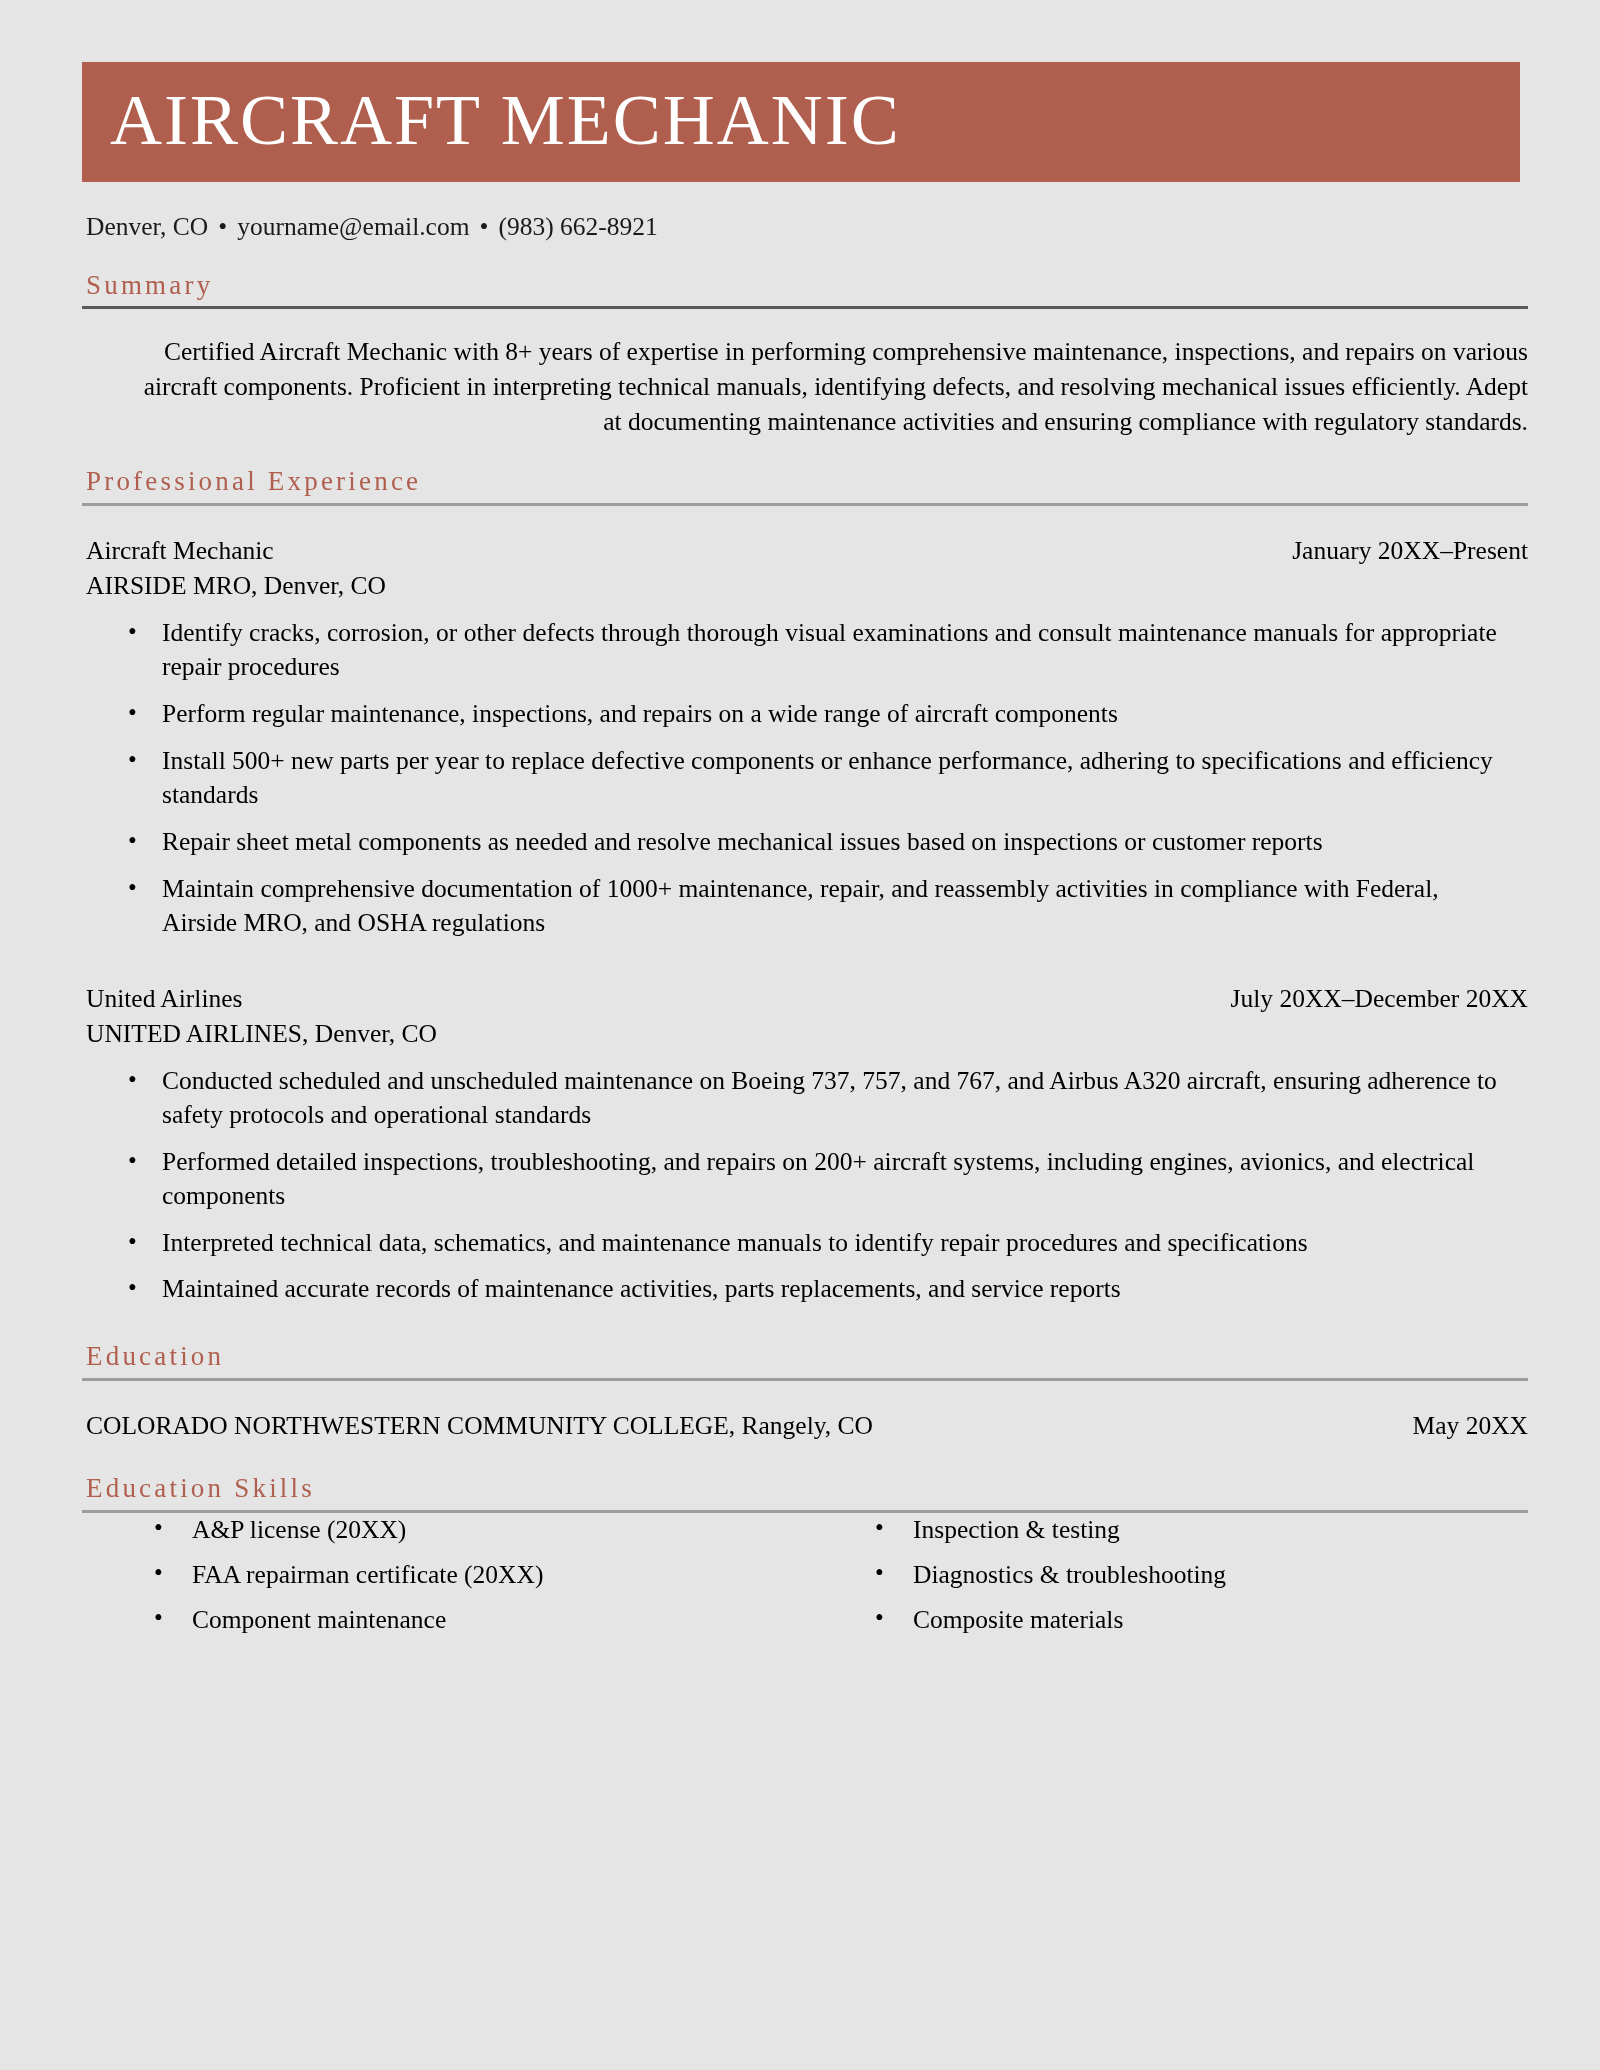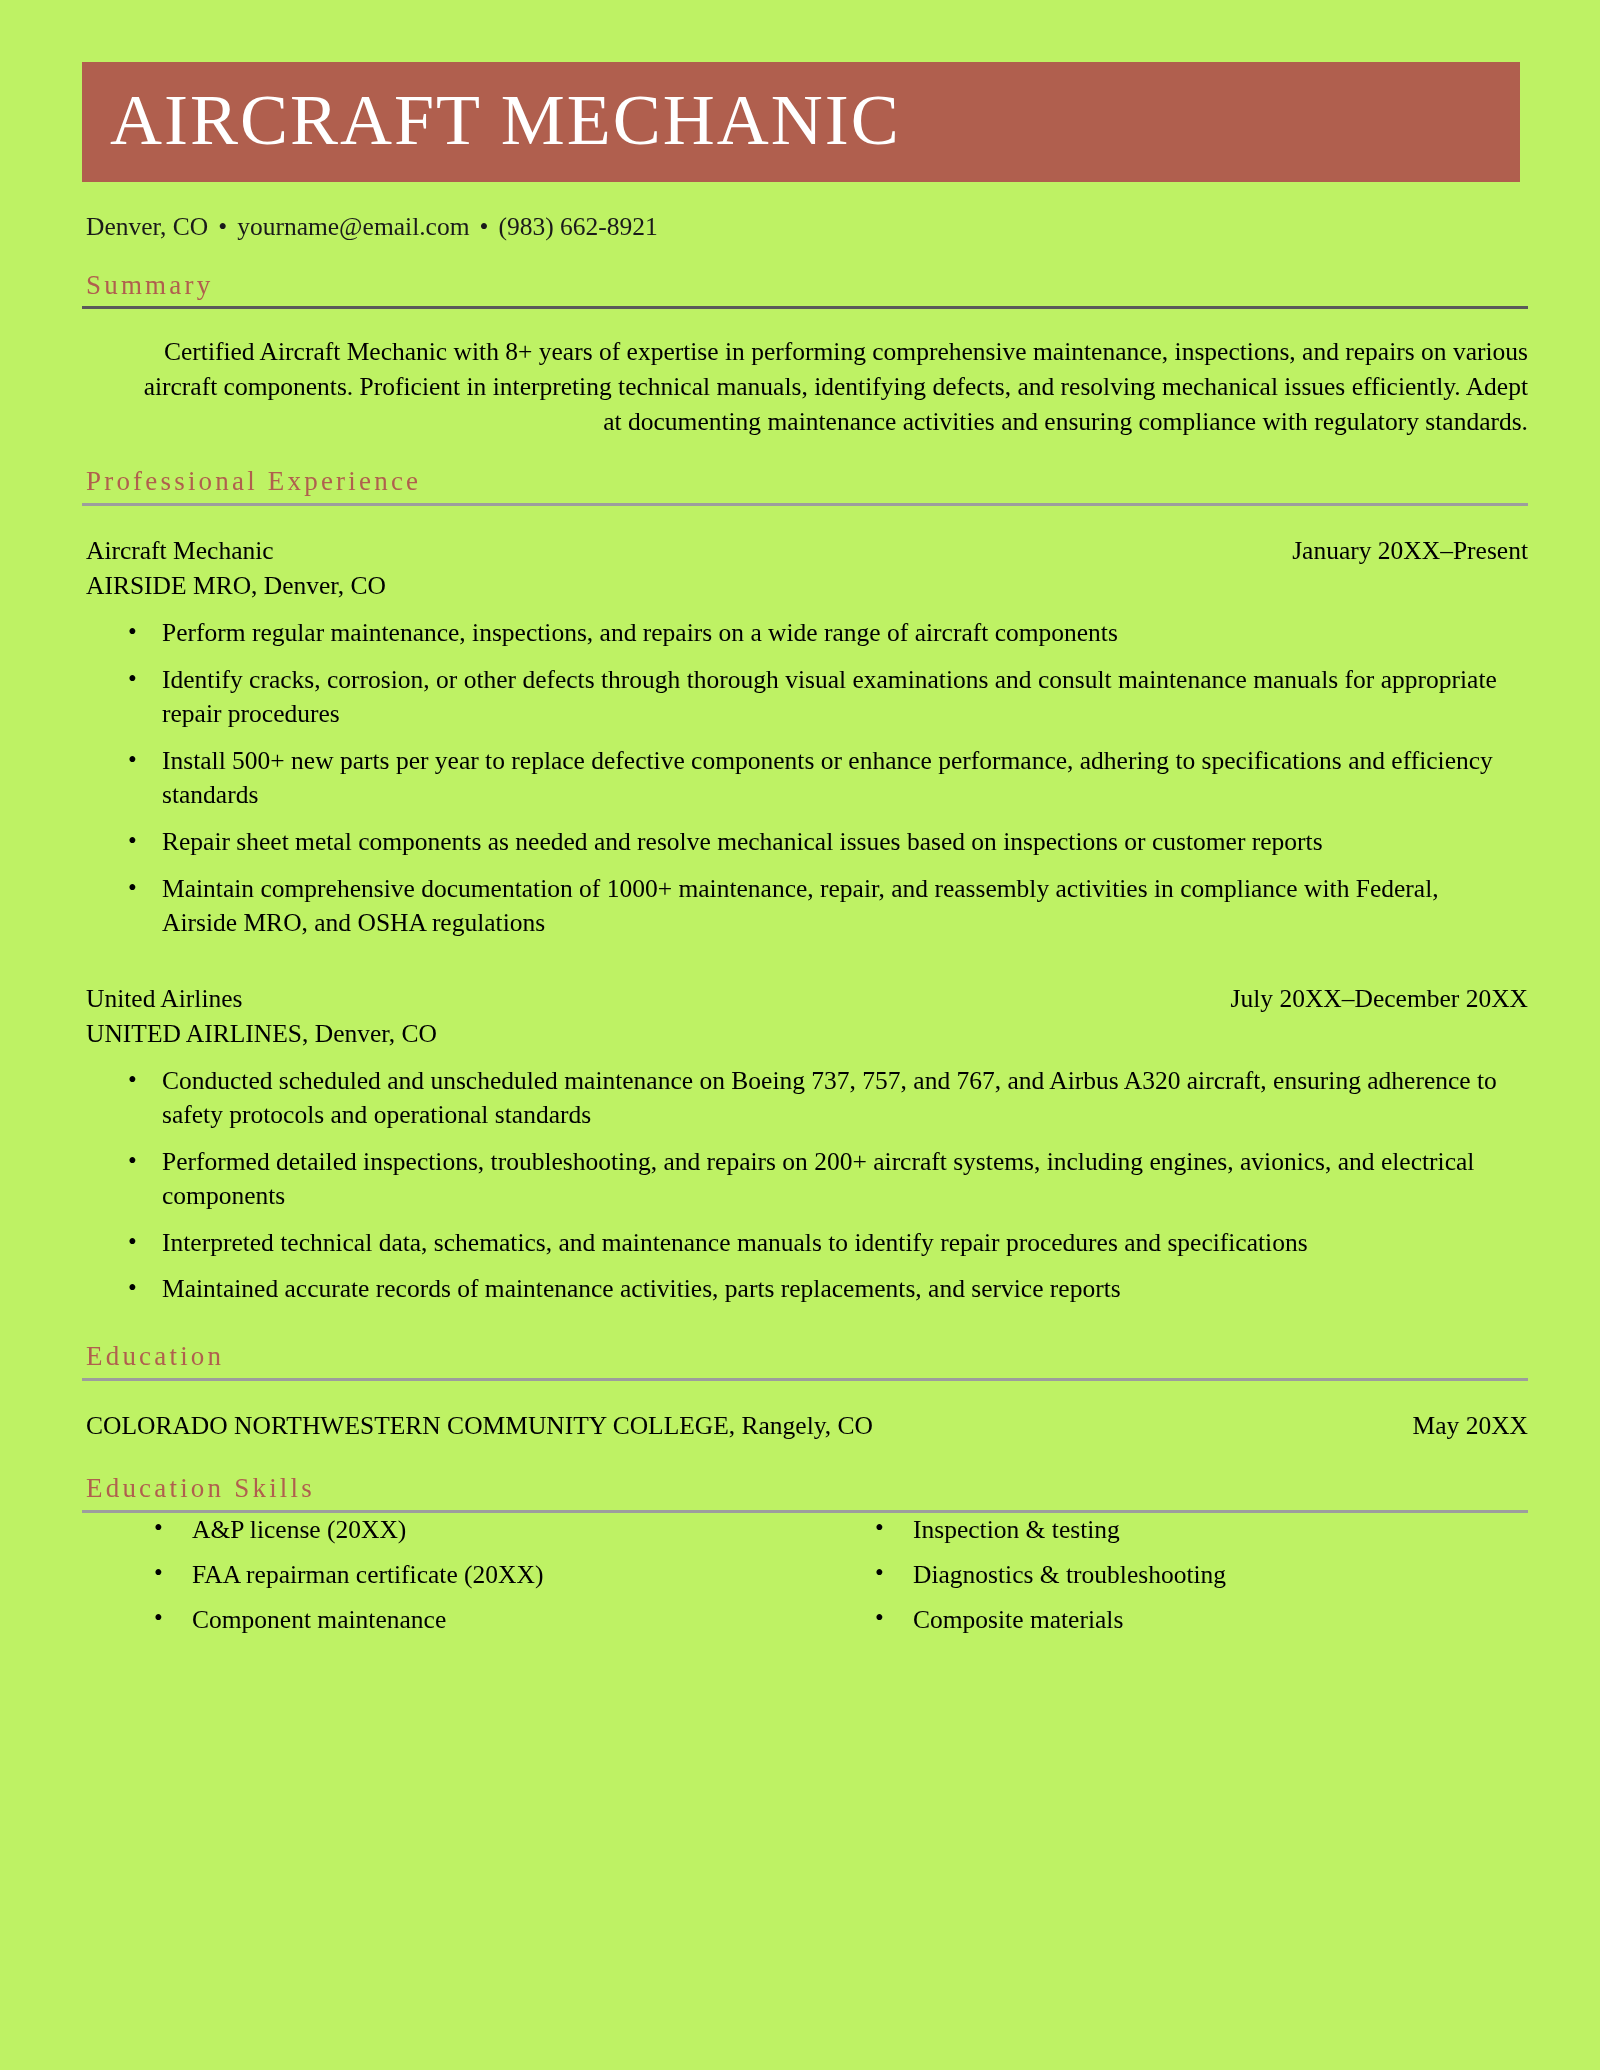--- a/index.html
+++ b/index.html
@@ -15,21 +15,21 @@
     font-family: "Liberation Serif", "DejaVu Serif", serif;
     color: #000000;
     overflow: hidden;
   }
 
   .page {
     width: 1600px;
     height: 2070px;
     position: relative;
     padding: 0;
-    background: #bef264;
+    background: #e5e5e5;
   }
 
   .inner {
     padding: 62px 72px 0 82px;
   }
 
   
   .name-bar {
     background: #b05f4e;
     padding: 22px 0 26px 28px;
@@ -204,22 +204,22 @@
       <div class="section-head">Professional Experience</div>
       <div class="rule"></div>
 
       <div class="job">
         <div class="job-row">
           <div class="job-title">Aircraft Mechanic</div>
           <div class="job-date">January 20XX–Present</div>
         </div>
         <div class="job-org">AIRSIDE MRO, Denver, CO</div>
         <ul class="bullets">
+          <li>Identify cracks, corrosion, or other defects through thorough visual examinations and consult maintenance manuals for appropriate repair procedures</li>
           <li>Perform regular maintenance, inspections, and repairs on a wide range of aircraft components</li>
-          <li>Identify cracks, corrosion, or other defects through thorough visual examinations and consult maintenance manuals for appropriate repair procedures</li>
           <li>Install 500+ new parts per year to replace defective components or enhance performance, adhering to specifications and efficiency standards</li>
           <li>Repair sheet metal components as needed and resolve mechanical issues based on inspections or customer reports</li>
           <li>Maintain comprehensive documentation of 1000+ maintenance, repair, and reassembly activities in compliance with Federal, Airside MRO, and OSHA regulations</li>
         </ul>
       </div>
 
       <div class="job" style="margin-top:42px;">
         <div class="job-row">
           <div class="job-title">United Airlines</div>
           <div class="job-date">July 20XX–December 20XX</div>

